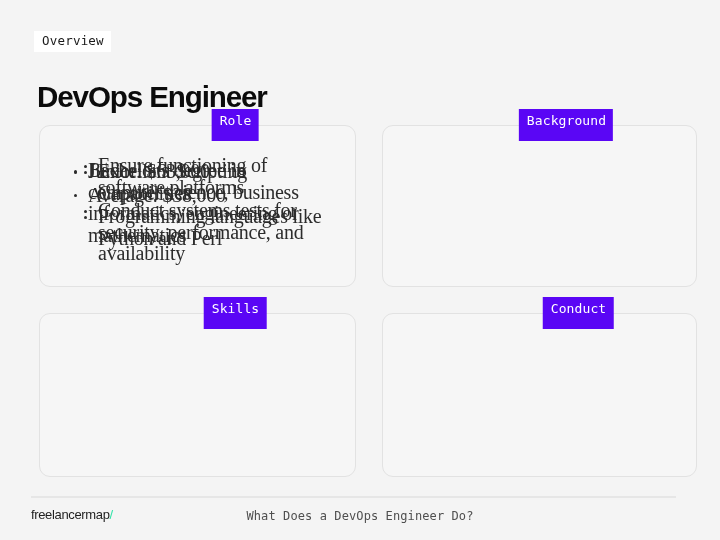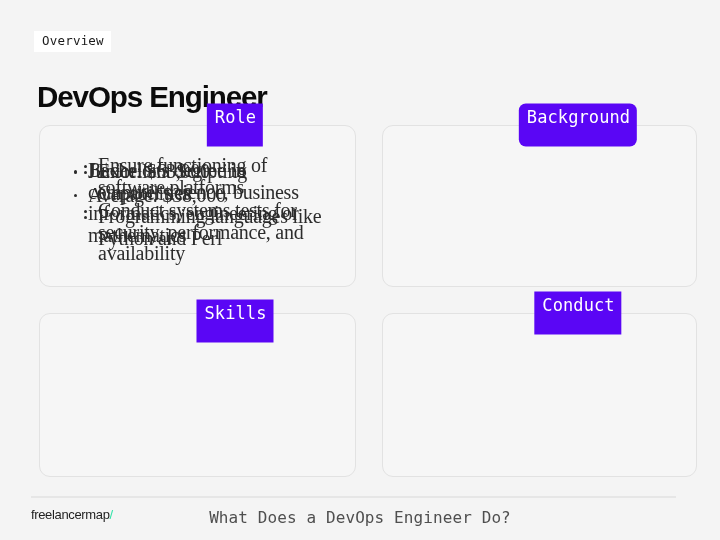--- a/index.html
+++ b/index.html
@@ -72,30 +72,30 @@
   .card.tr { left: 343px; top: 0px;   width: 315px; height: 162px; }
   .card.bl { left: 0px;   top: 188px; width: 317px; height: 164px; }
   .card.br { left: 343px; top: 188px; width: 315px; height: 164px; }
 
   .badge {
     position: absolute;
     transform: translate(-50%, -50%);
     background: #5a06f5;
     color: #ffffff;
     font-family: "DejaVu Sans Mono", monospace;
-    font-size: 17px;
+    font-size: 13px;
     letter-spacing: 0.1px;
     line-height: 1;
-    padding: 5px 7px 21px 8px;
+    padding: 5px 7px 14px 8px;
     white-space: nowrap;
     z-index: 4;
   }
   .badge.b-tl { left: 196px; top: 0px; }
-  .badge.b-tr { left: 539px; top: 0px; border-radius: 7px; }
-  .badge.b-bl { left: 196px; top: 196px; }
+  .badge.b-tr { left: 527px; top: 0px; }
+  .badge.b-bl { left: 196px; top: 188px; }
   .badge.b-br { left: 539px; top: 188px; }
 
   .card-body {
     position: absolute;
     left: 0;
     right: 0;
     top: 0;
     padding: 0;
   }
 
@@ -157,21 +157,21 @@
     font-weight: 400;
   }
 
   .footer-caption {
     position: absolute;
     left: 0;
     top: 510px;
     width: 720px;
     text-align: center;
     font-family: "DejaVu Sans Mono", monospace;
-    font-size: 16px;
+    font-size: 12px;
     letter-spacing: 0.1px;
     color: #4f4f4f;
     line-height: 1;
     white-space: nowrap;
   }
 </style>
 </head>
 <body>
 
 <div class="slide">

